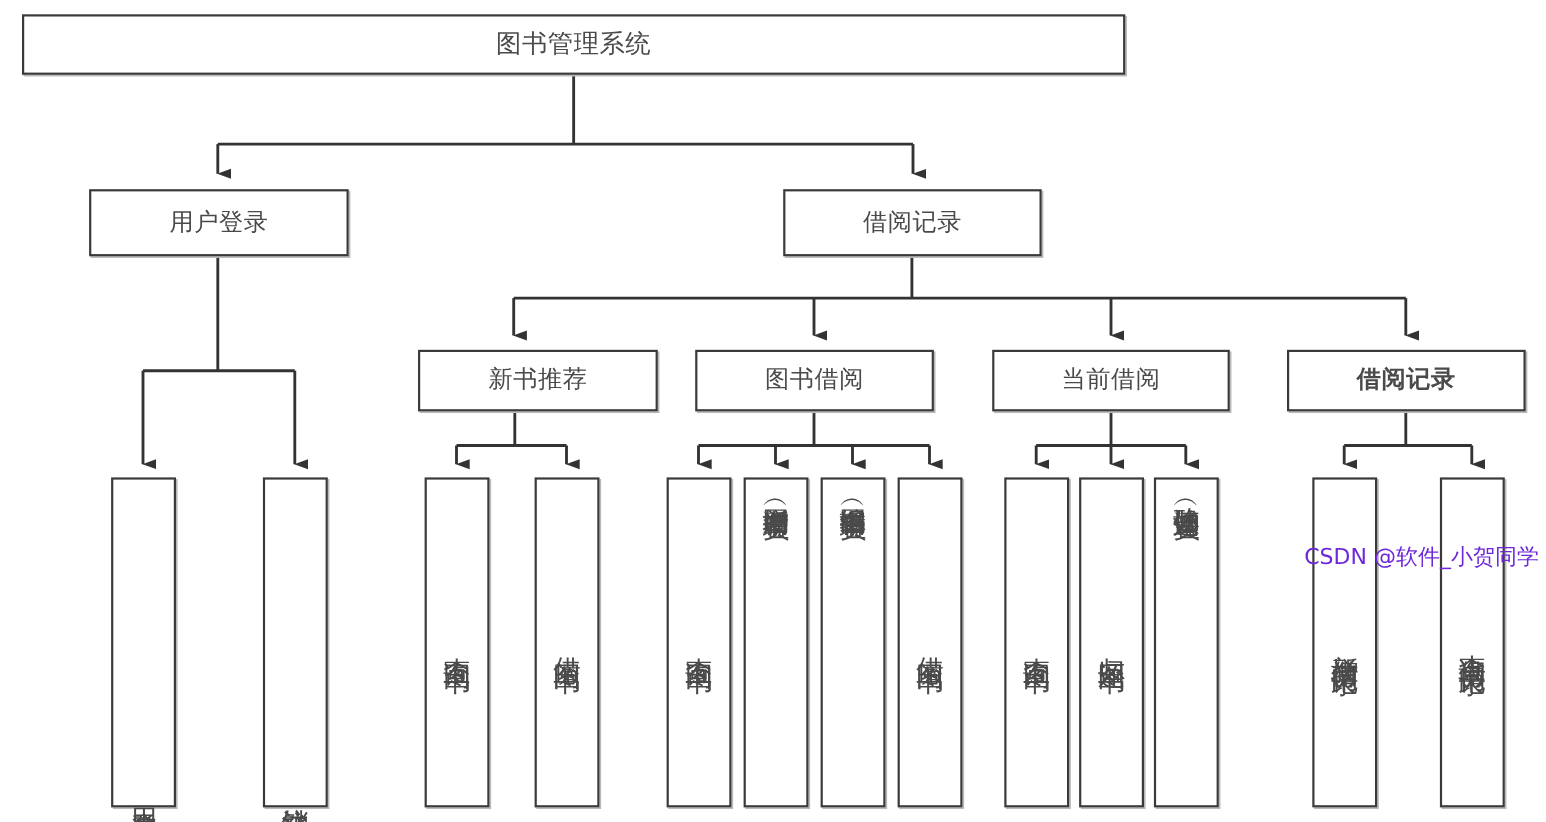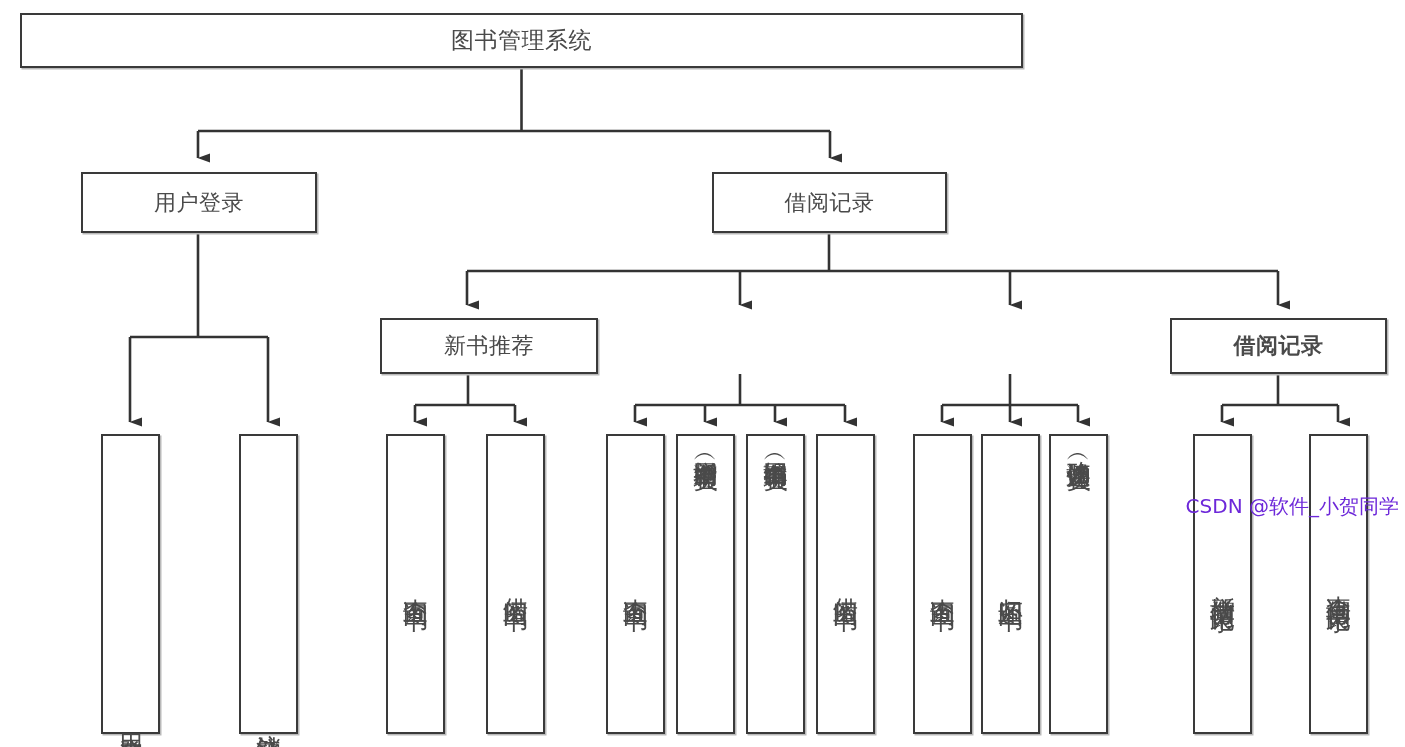--- a/index.html
+++ b/index.html
@@ -119,20 +119,26 @@
   <div class="node horiz" style="left:81px;top:172px;width:236px;height:61px;">
     <span class="lbl">用户登录</span>
   </div>
   <div class="node horiz" style="left:712px;top:172px;width:235px;height:61px;">
     <span class="lbl">借阅记录</span>
   </div>
 
   <div class="node horiz" style="left:380px;top:318px;width:218px;height:56px;">
     <span class="lbl">新书推荐</span>
   </div>
+  <div class="node horiz" style="left:632px;top:318px;width:217px;height:56px;">
+    <span class="lbl">图书借阅</span>
+  </div>
+  <div class="node horiz" style="left:902px;top:318px;width:216px;height:56px;">
+    <span class="lbl">当前借阅</span>
+  </div>
   <div class="node horiz" style="left:1170px;top:318px;width:217px;height:56px;font-weight:bold;">
     <span class="lbl">借阅记录</span>
   </div>
 
   <div class="node vert align-bottom" style="left:101px;top:434px;width:59px;height:300px;">
     <span class="lbl">用户登录</span>
   </div>
   <div class="node vert align-bottom" style="left:239px;top:434px;width:59px;height:300px;">
     <span class="lbl">注销登录</span>
   </div>

